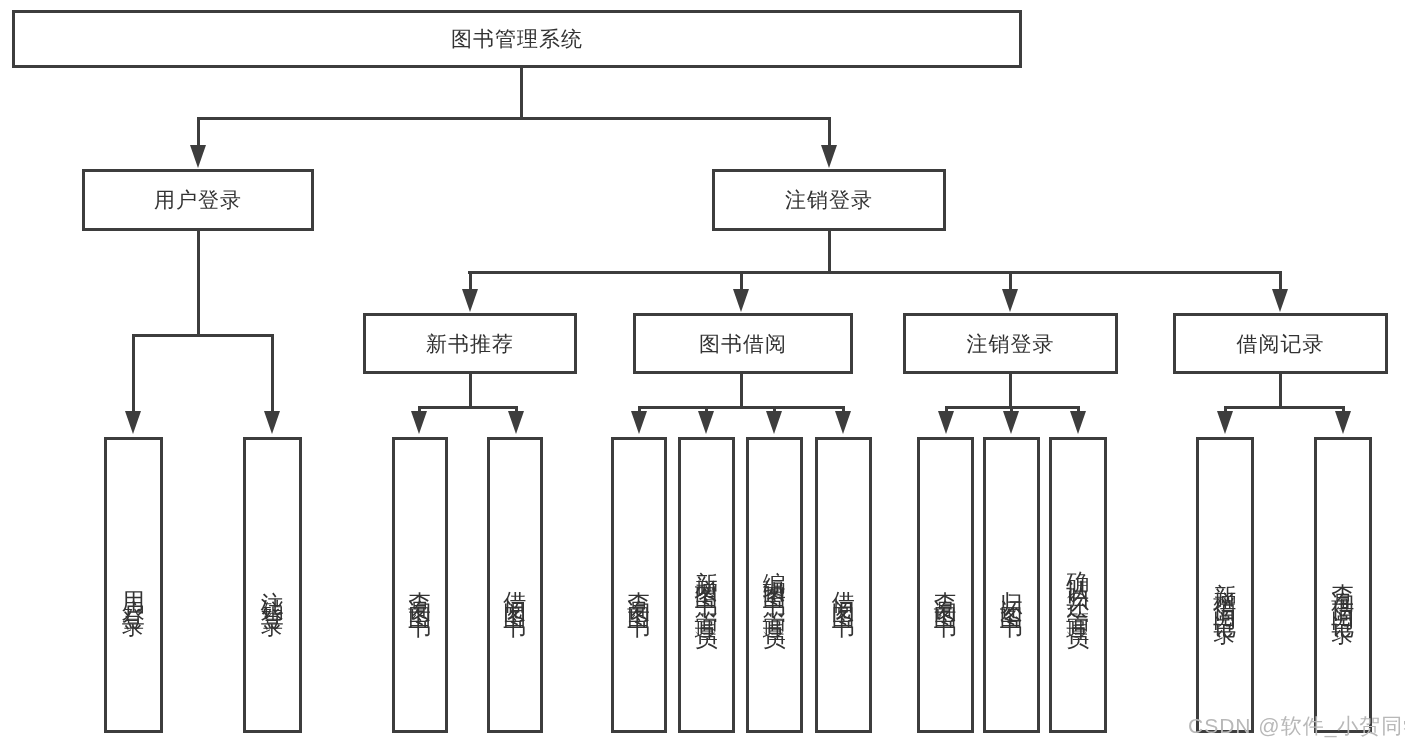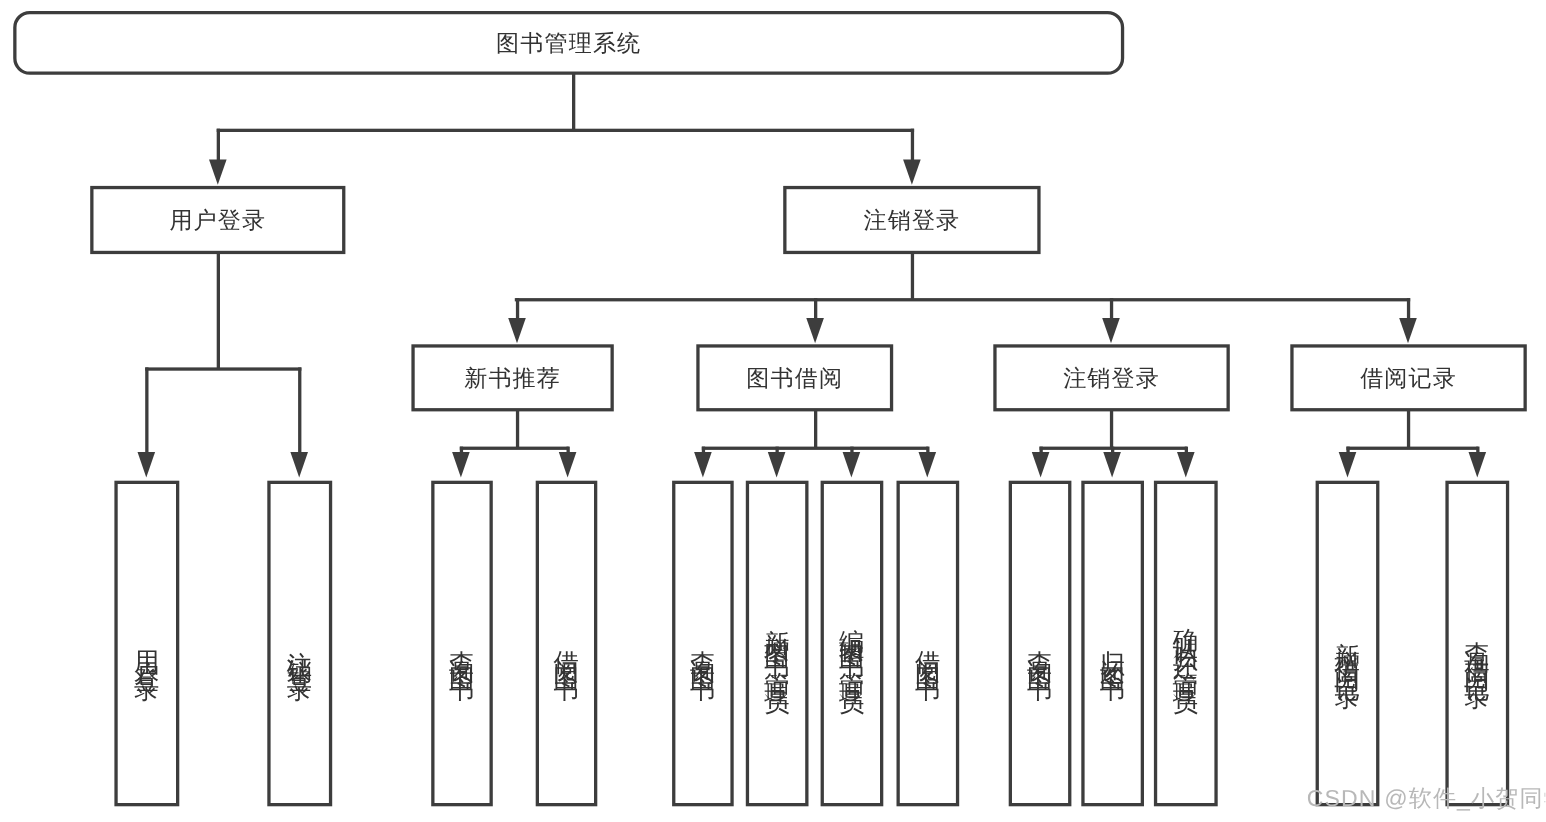--- a/index.html
+++ b/index.html
@@ -1,21 +1,21 @@
 <!DOCTYPE html>
 <html><head>
 <meta charset="utf-8">
 <style>
   html,body{margin:0;padding:0;background:#ffffff;}
   body{font-family:"Liberation Sans","DejaVu Sans",sans-serif;}
   .canvas{position:relative;width:1405px;height:747px;background:#ffffff;overflow:hidden;}
   .box{position:absolute;box-sizing:border-box;border:3px solid #3d3d3d;background:#ffffff;
        display:flex;align-items:center;justify-content:center;color:#333333;}
   .hbox span{font-size:21px;letter-spacing:1px;white-space:nowrap;}
-  .root{left:12px;top:10px;width:1010px;height:58px;border-radius:15px;}
+  .root{left:12px;top:10px;width:1010px;height:58px;}
   .l2{top:169px;height:62px;}
   .l3{top:313px;height:61px;}
   .leaf{top:437px;height:296px;}
   .vtext{writing-mode:vertical-lr;text-orientation:mixed;font-size:23px;line-height:1.15;
          letter-spacing:8px;margin-bottom:-8px;white-space:nowrap;}
   .vl{position:absolute;width:3px;background:#3d3d3d;}
   .hl{position:absolute;height:3px;background:#3d3d3d;}
   .arr{position:absolute;width:0;height:0;border-left:8px solid transparent;
        border-right:8px solid transparent;border-top:23px solid #3d3d3d;}
   .watermark{position:absolute;left:1188px;top:712px;font-size:21px;color:#b8b8b8;
@@ -55,24 +55,24 @@
   <div class="hl" style="left:468px;top:271px;width:814px"></div>
   <div class="vl" style="left:469px;top:271px;height:22px"></div>
   <div class="arr" style="left:462px;top:289px"></div>
   <div class="vl" style="left:740px;top:271px;height:22px"></div>
   <div class="arr" style="left:733px;top:289px"></div>
   <div class="vl" style="left:1009px;top:271px;height:22px"></div>
   <div class="arr" style="left:1002px;top:289px"></div>
   <div class="vl" style="left:1279px;top:271px;height:22px"></div>
   <div class="arr" style="left:1272px;top:289px"></div>
 
-  <div class="box l3 hbox" style="left:374px;width:184px">
+  <div class="box l3 hbox" style="left:363px;width:214px">
     <span>新书推荐</span>
   </div>
-  <div class="box l3 hbox" style="left:633px;width:179px">
+  <div class="box l3 hbox" style="left:633px;width:220px">
     <span>图书借阅</span>
   </div>
   <div class="box l3 hbox" style="left:903px;width:215px">
     <span>注销登录</span>
   </div>
   <div class="box l3 hbox" style="left:1173px;width:215px">
     <span>借阅记录</span>
   </div>
 
   <div class="vl" style="left:469px;top:372px;height:36px"></div>

